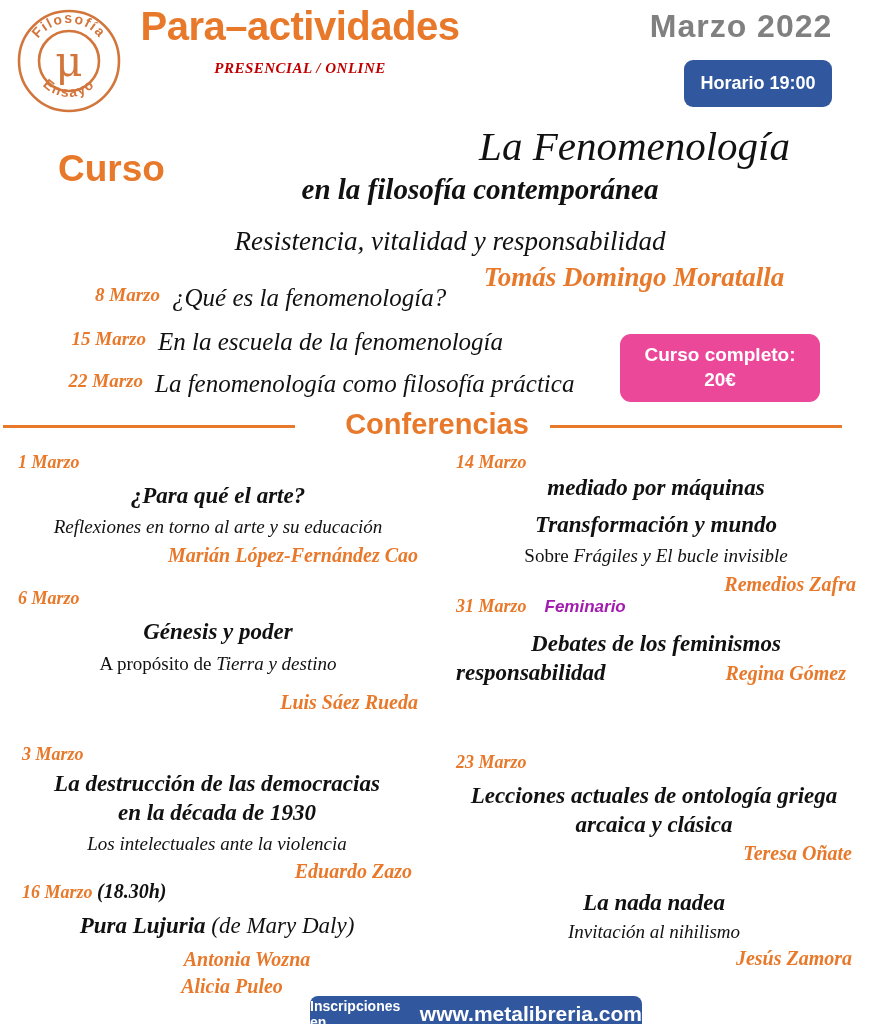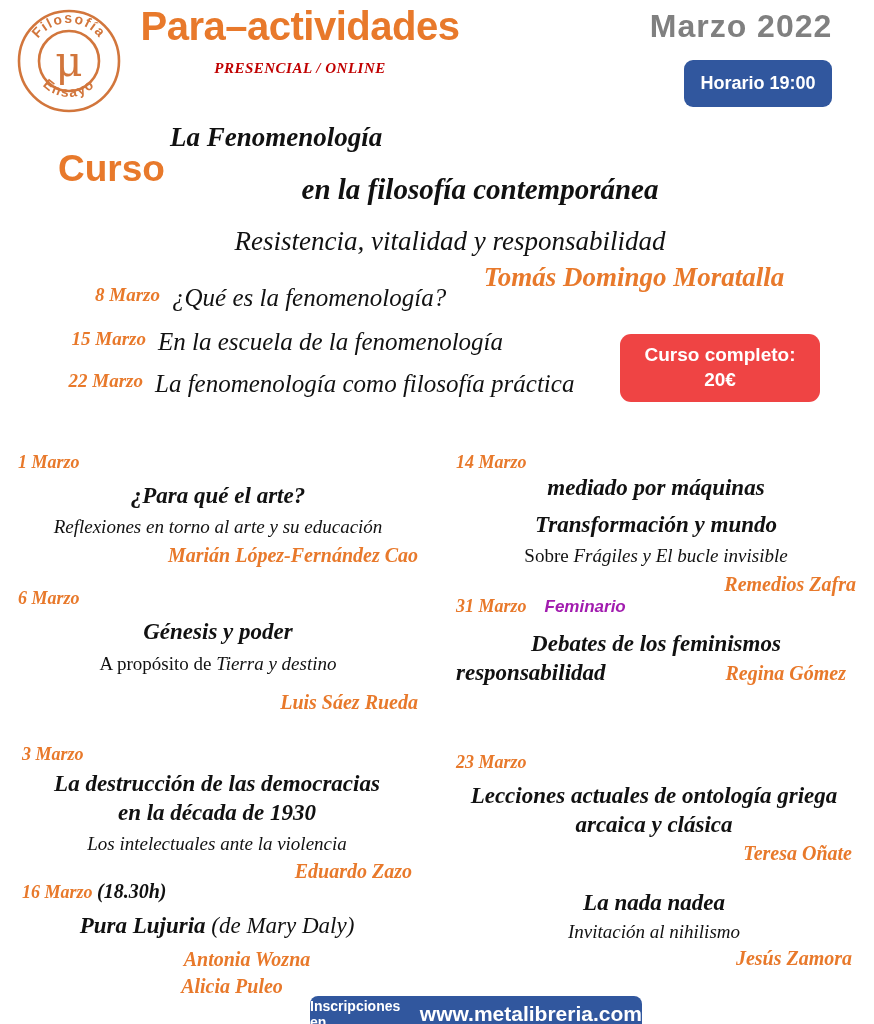--- a/index.html
+++ b/index.html
@@ -69,24 +69,24 @@
   
   #curso-label {
     left: 58px; top: 148px;
     font-family: "Liberation Sans", sans-serif;
     font-weight: bold;
     font-size: 37px;
     color: #E8792B;
   }
   #course-title-1 {
     left: 170px; top: 122px; width: 620px;
-    text-align: left;
-    font-family: "Liberation Serif", serif;
-    font-weight: bold; font-style: italic;
-    font-size: 27px;
+    text-align: right;
+    font-family: "Liberation Serif", serif;
+    font-weight: normal; font-style: italic;
+    font-size: 41px;
     color: #111111;
   }
   #course-title-2 {
     left: 170px; top: 173px; width: 620px;
     text-align: center;
     font-family: "Liberation Serif", serif;
     font-weight: bold; font-style: italic;
     font-size: 29px;
     color: #111111;
   }
@@ -123,21 +123,21 @@
     white-space: nowrap;
     font-family: "Liberation Serif", serif;
     font-style: italic;
     font-size: 25px;
     color: #111111;
   }
 
   #precio-badge {
     left: 620px; top: 334px;
     width: 200px; height: 68px;
-    background: #ef4444;
+    background: #ec4899;
     border-radius: 11px;
     display: flex; flex-direction: column;
     align-items: center; justify-content: center;
     font-family: "Liberation Sans", sans-serif;
     font-weight: bold;
     font-size: 19px;
     line-height: 1.3;
     color: #ffffff;
   }
 
@@ -281,20 +281,25 @@
   <div class="session" style="left:155px; top:370px;">
     <span class="s-date">22 Marzo</span>
     <span class="s-title">La fenomenología como filosofía práctica</span>
   </div>
 
   <div id="precio-badge" class="abs">
     <span>Curso completo:</span>
     <span>20€</span>
   </div>
 
+  <div class="section-head" style="top:408px;">
+    <div class="rule left"></div>
+    <div class="rule right"></div>
+    <div class="sh-label">Conferencias</div>
+  </div>
 
   <div class="event" style="left:18px; top:452px; width:400px;">
     <div class="ev-date t-left">1 Marzo</div>
     <div class="ev-title t-center" style="margin-top:8px;">¿Para qué el arte?</div>
     <div class="ev-sub t-center" style="margin-top:6px;">Reflexiones en torno al arte y su educación</div>
     <div class="ev-author t-right" style="margin-top:6px;">Marián López-Fernández Cao</div>
   </div>
 
   <div class="event" style="left:18px; top:588px; width:400px;">
     <div class="ev-date t-left">6 Marzo</div>

